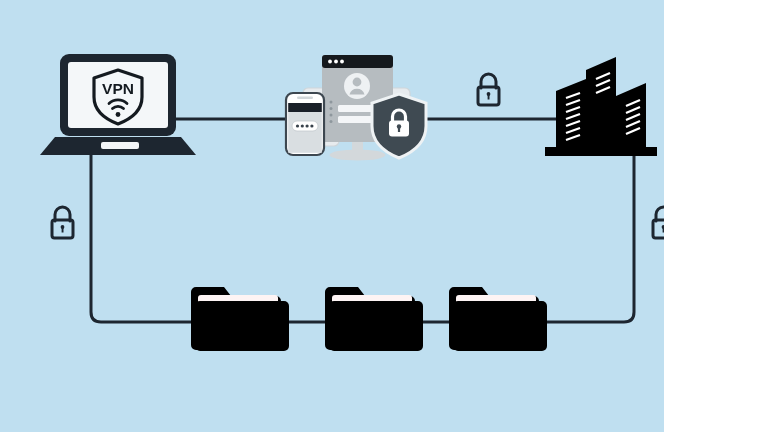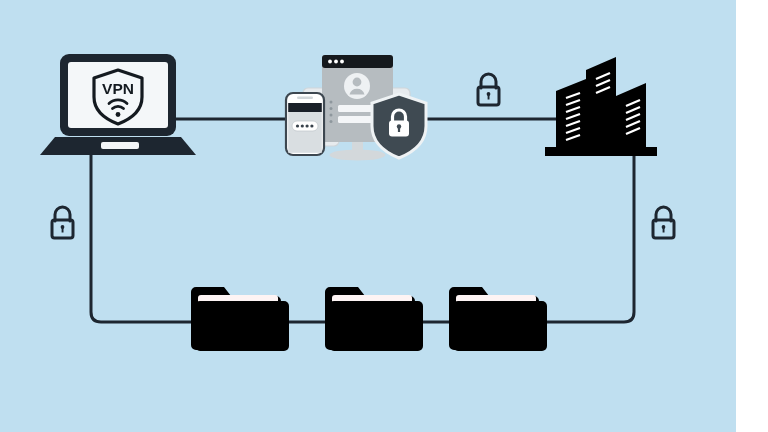--- a/index.html
+++ b/index.html
@@ -3,21 +3,21 @@
 <meta charset="utf-8">
 <title>VPN Secure Network Diagram</title>
 <style>
   html, body {
     margin: 0;
     padding: 0;
     background: #ffffff;
   }
   #stage {
     position: relative;
-    width: 736px;
+    width: 664px;
     height: 432px;
     background: #bfdff0;
     overflow: hidden;
     font-family: "Liberation Sans", sans-serif;
   }
   #stage svg.layer {
     position: absolute;
     left: 0;
     top: 0;
     width: 768px;

